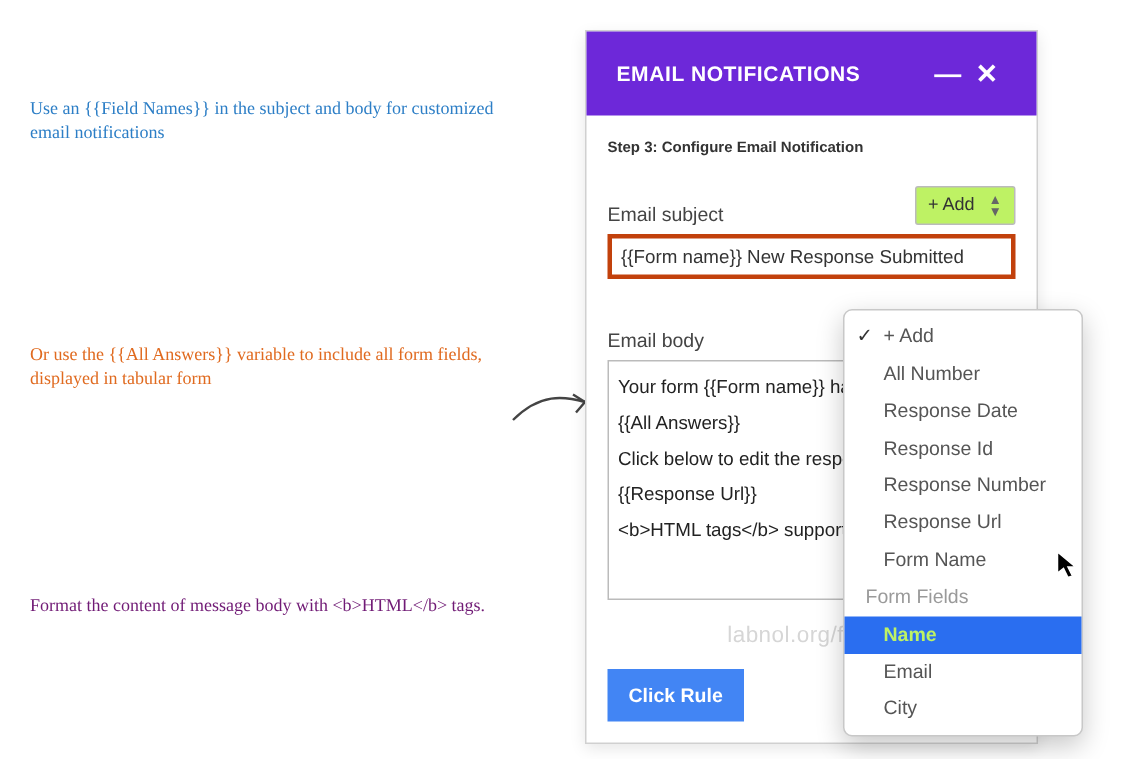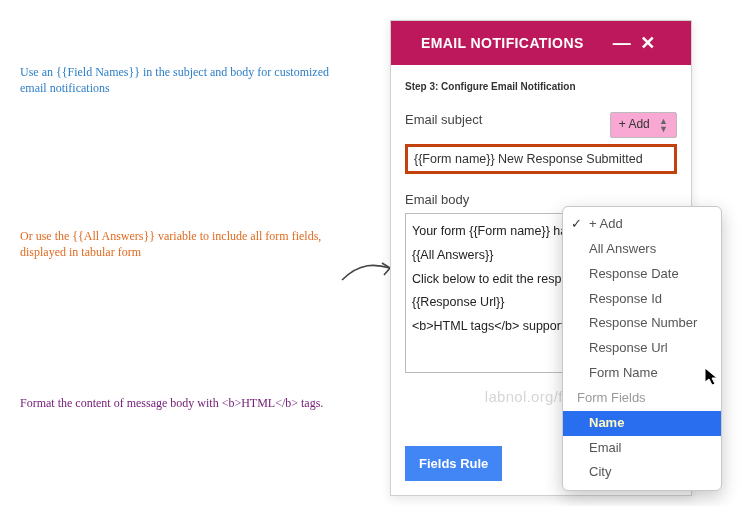--- a/index.html
+++ b/index.html
@@ -33,43 +33,43 @@
     position: absolute;
     right: 60px;
     top: 20px;
     width: 302px;
     height: 476px;
     border: 1px solid #d0d0d0;
     background: #fff;
     box-shadow: 0 3px 10px rgba(0,0,0,0.10);
   }
   .panel-header {
-    background: #be185d;
+    background: #6d28d9;
     color: #fff;
-    height: 44px;
+    height: 56px;
     display: flex;
     align-items: center;
-    padding: 0 30px;
+    padding: 0 20px;
     font-weight: bold;
     font-size: 14px;
     letter-spacing: 0.4px;
   }
   .panel-header .title { flex: 1; }
   .hdr-btn {
     width: 26px; height: 26px;
     display: flex; align-items: center; justify-content: center;
     cursor: pointer; font-size: 18px; font-weight: bold;
   }
   .panel-body { padding: 16px 14px 12px; font-size: 13px; color:#333; }
   .step-title { font-weight: bold; font-size: 10px; margin-bottom: 20px; }
-  .field-row { display: flex; align-items: flex-start; margin-bottom: 6px; }
+  .field-row { display: flex; align-items: flex-end; margin-bottom: 6px; margin-top: 15px; }
   .field-label { font-size: 13px; color:#444; flex: 1; }
   .add-btn {
     border: 1px solid #bbb;
-    background: #f9a8d4;
+    background: #bef264;
     font-size: 12px;
     padding: 4px 8px;
     cursor: pointer;
     color:#333;
     border-radius: 2px;
     position: relative;
   }
   .add-btn .spinner {
     display:inline-block;
     margin-left:6px;
@@ -155,21 +155,21 @@
     line-height: 1.45;
   }
   .dd-item.checked::before {
     content: "✓";
     position: absolute;
     left: 8px;
     color: #333;
   }
   .dd-item.selected {
     background: #2a6ef0;
-    color: #fef9c3;
+    color: #bef264;
     font-weight: bold;
   }
   .cursor {
     position: absolute;
     right: 32px;
     top: 367px;
     pointer-events: none;
   }
 </style>
 </head>
@@ -207,28 +207,28 @@
     </div>
     <textarea class="textarea" style="">Your form {{Form name}} has a
 {{All Answers}}
 Click below to edit the response
 {{Response Url}}
 &lt;b&gt;HTML tags&lt;/b&gt; supported</textarea>
 
     <div class="watermark">labnol.org/forms</div>
   </div>
   <div class="footer-row">
-    <button class="btn-primary">Fields Rule</button>
+    <button class="btn-primary">Click Rule</button>
     <button class="btn-secondary">Back</button>
   </div>
 </div>
 
 <div class="dropdown">
   <div class="dd-item checked">+ Add</div>
-  <div class="dd-item">All Answers</div>
+  <div class="dd-item">All Number</div>
   <div class="dd-item">Response Date</div>
   <div class="dd-item">Response Id</div>
   <div class="dd-item">Response Number</div>
   <div class="dd-item">Response Url</div>
   <div class="dd-item">Form Name</div>
   <div class="dd-group">Form Fields</div>
   <div class="dd-item selected">Name</div>
   <div class="dd-item">Email</div>
   <div class="dd-item">City</div>
 

